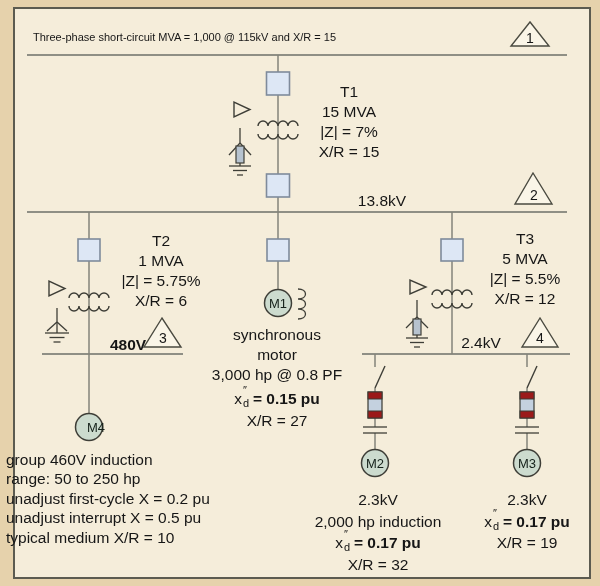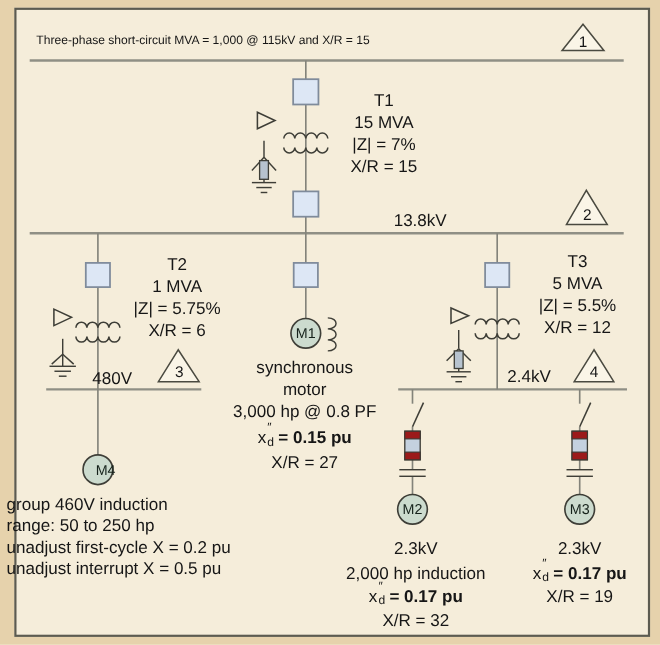--- a/index.html
+++ b/index.html
@@ -181,41 +181,42 @@
   <span class="line">X/R = 6</span>
 </div>
 
 <div class="block t-lh ctr lbl" style="left:525px;top:229px;">
   <span class="line">T3</span>
   <span class="line">5 MVA</span>
   <span class="line">|Z| = 5.5%</span>
   <span class="line">X/R = 12</span>
 </div>
 
-<div class="lbl ctr" style="left:102px;top:335px;">480V</div>
+<div class="lbl ctr" style="left:128px;top:335px;font-weight:bold;">480V</div>
 <div class="lbl ctr" style="left:481px;top:333px;">2.4kV</div>
 
 <div class="mtag" style="left:278px;top:303px;">M1</div>
 <div class="mtag" style="left:375px;top:463px;">M2</div>
 <div class="mtag" style="left:527px;top:463px;">M3</div>
 <div class="mtag" style="left:96px;top:427px;">M4</div>
 
 <div class="block t-lh ctr lbl" style="left:277px;top:325px;">
   <span class="line">synchronous</span>
   <span class="line">motor</span>
   <span class="line">3,000 hp @ 0.8 PF</span>
   <span class="line xdline"><span>x</span><span class="stk"><span class="sup">″</span><span class="sub">d</span></span><span class="xdrest">= 0.15 pu</span></span>
   <span class="line" style="margin-top:2px;">X/R = 27</span>
 </div>
 
 <div class="block m4lh lbl" style="left:6px;top:450px;">
   <span class="line">group 460V induction</span>
   <span class="line">range: 50 to 250 hp</span>
   <span class="line">unadjust first-cycle X = 0.2 pu</span>
   <span class="line">unadjust interrupt X = 0.5 pu</span>
+  <span class="line">typical medium X/R = 10</span>
 </div>
 
 <div class="block m2lh ctr lbl" style="left:378px;top:489px;">
   <span class="line">2.3kV</span>
   <span class="line">2,000 hp induction</span>
   <span class="line"><span>x</span><span class="stk"><span class="sup">″</span><span class="sub">d</span></span><span class="xdrest">= 0.17 pu</span></span>
   <span class="line">X/R = 32</span>
 </div>
 
 <div class="block m2lh ctr lbl" style="left:527px;top:489px;">

